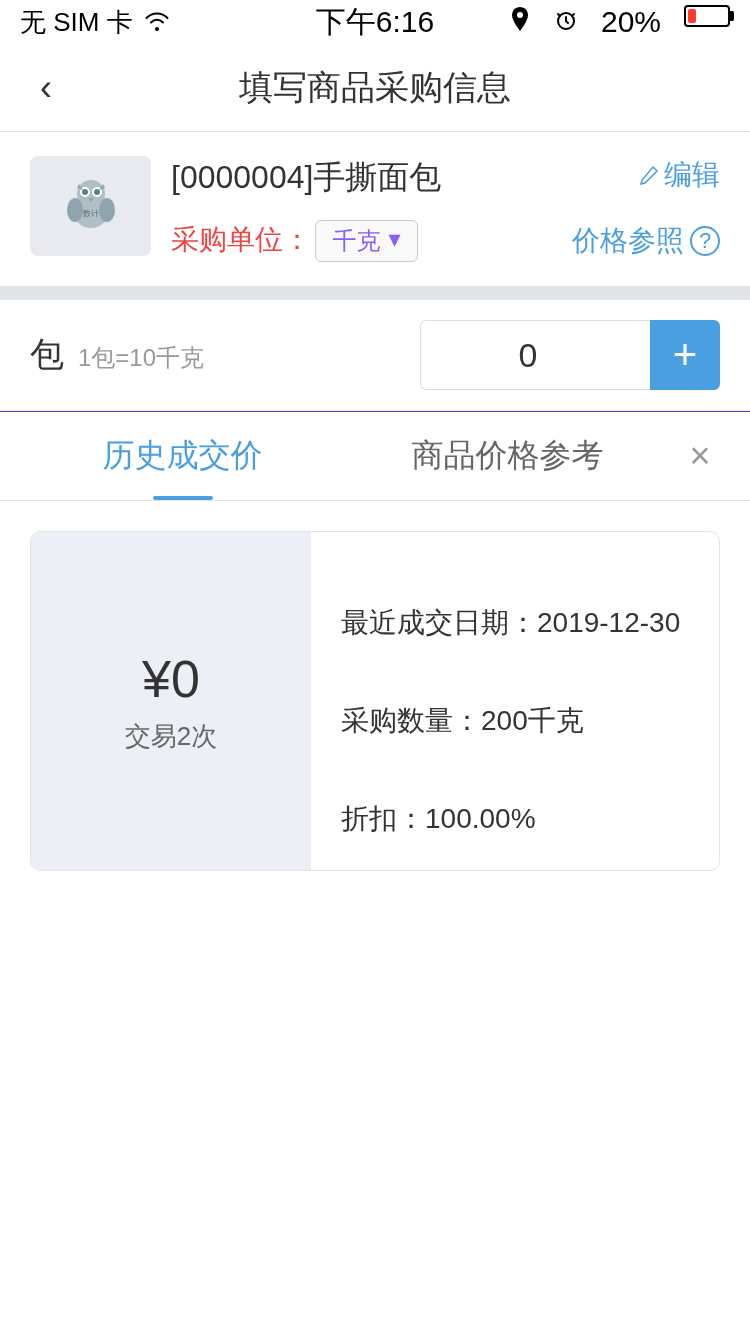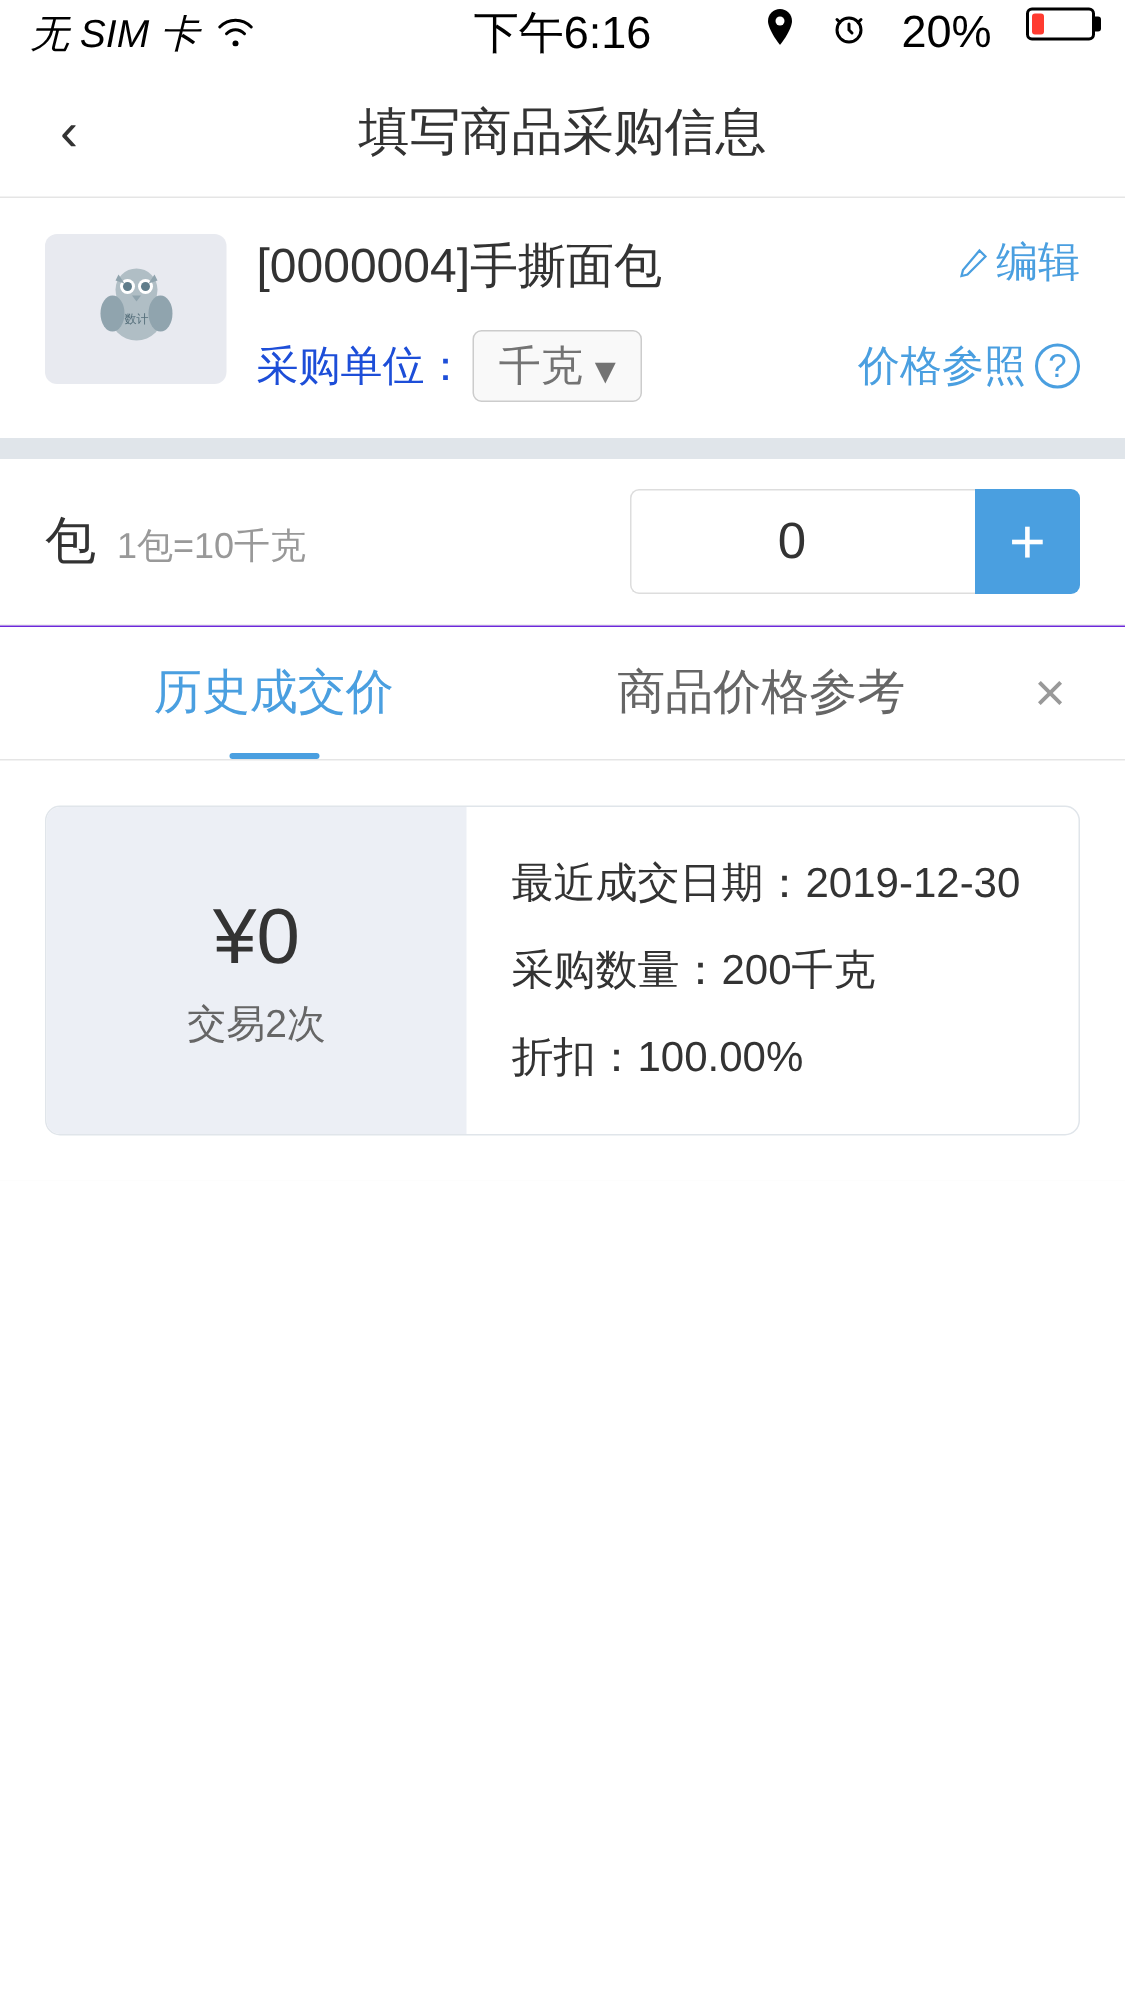--- a/index.html
+++ b/index.html
@@ -23,21 +23,20 @@
       padding: 0 20px;
       font-size: 28px;
     }
     .status-left {
       font-size: 26px;
       color: #000;
       font-weight: 500;
       display: flex;
       align-items: center;
       gap: 10px;
-      font-style: italic;
     }
     .status-center {
       font-size: 30px;
       color: #000;
       font-weight: 500;
       position: absolute;
       left: 50%;
       transform: translateX(-50%);
     }
     .status-right {
@@ -151,31 +150,31 @@
       white-space: nowrap;
       cursor: pointer;
     }
     .product-unit-row {
       display: flex;
       justify-content: space-between;
       align-items: center;
     }
     .unit-label {
       font-size: 28px;
-      color: #1d4ed8;
+      color: #ef4444;
     }
     .unit-select {
       border: 1px solid #ccc;
       border-radius: 6px;
       padding: 4px 16px;
-      font-size: 28px;
-      color: #737373;
+      font-size: 24px;
+      color: #8b5cf6;
       background: #f9f9f9;
       display: inline-flex;
-      align-items: flex-end;
+      align-items: flex-start;
       gap: 8px;
       cursor: pointer;
     }
     .price-ref {
       font-size: 28px;
       color: #4a9fe0;
       display: flex;
       align-items: center;
       gap: 6px;
       cursor: pointer;
@@ -340,20 +339,21 @@
       padding: 30px 30px;
       display: flex;
       flex-direction: column;
       justify-content: center;
       gap: 16px;
     }
     .history-detail-row {
       font-size: 28px;
       color: #333;
       line-height: 1.5;
+      margin-top: 40px;
     }
 
     
     .page-rest {
       background: #fff;
       flex: 1;
       min-height: 600px;
     }
   </style>
 </head>

